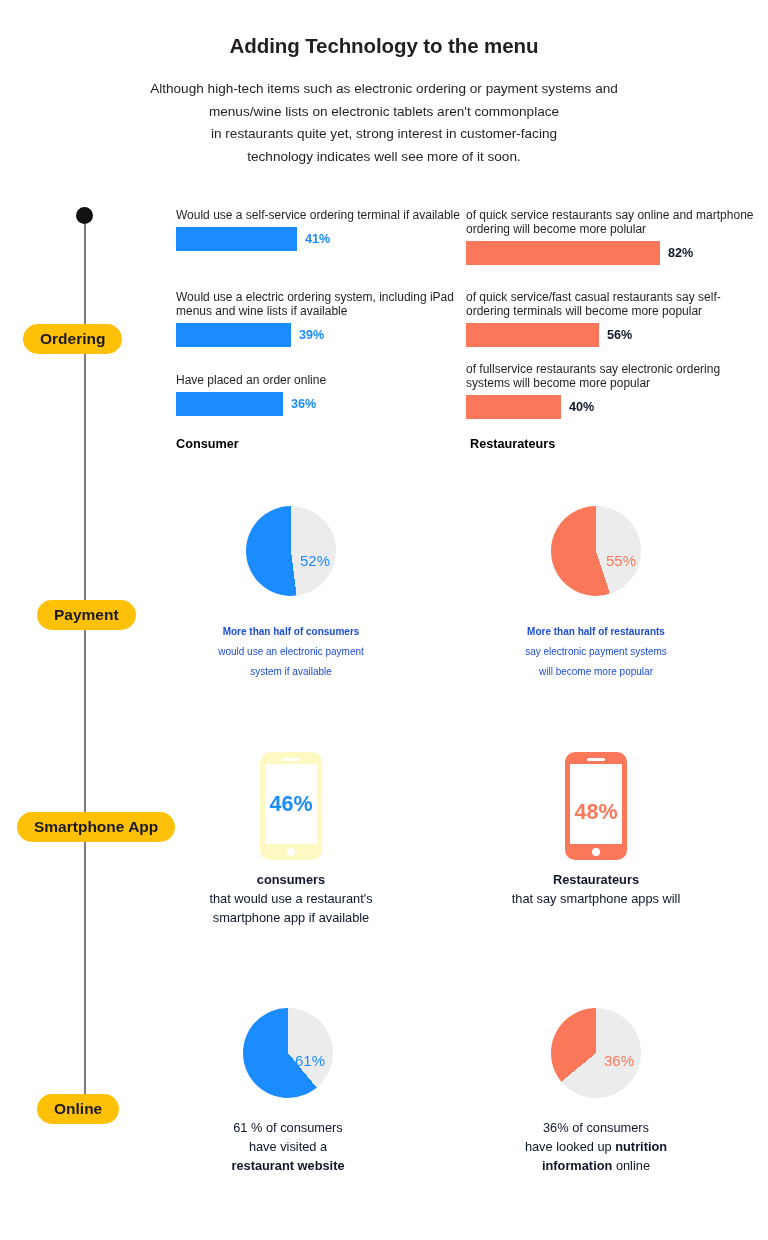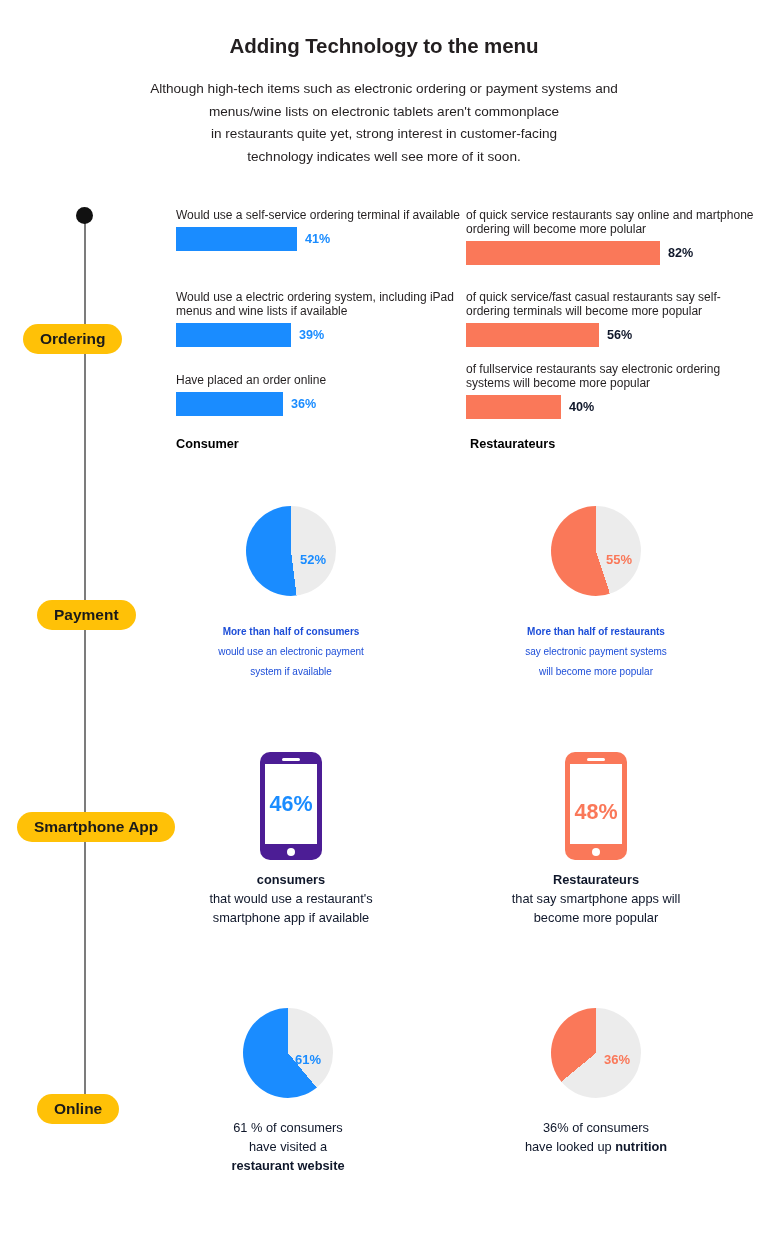--- a/index.html
+++ b/index.html
@@ -110,22 +110,22 @@
   
   .pie-wrap { position: absolute; }
   .pie {
     position: relative;
     width: 90px;
     height: 90px;
     border-radius: 50%;
   }
   .pie-value {
     position: absolute;
-    font-size: 13px;
-    font-weight: bold;
+    font-size: 15px;
+    font-weight: normal;
   }
   .pie-value.blue   { color: #1a8cff; }
   .pie-value.orange { color: #FA7859; }
 
   
   .caption {
     position: absolute;
     width: 290px;
     text-align: center;
     font-size: 10px;
@@ -144,21 +144,21 @@
   .caption-small .b { font-weight: bold; }
 
   
   .phone-wrap { position: absolute; }
   .phone {
     position: relative;
     width: 62px;
     height: 108px;
     border-radius: 10px;
   }
-  .phone.blue   { background: #4c1d95; }
+  .phone.blue   { background: #fef9c3; }
   .phone.orange { background: #FA7859; }
   .phone-screen {
     position: absolute;
     left: 5px; top: 12px;
     width: 52px;
     height: 80px;
     background: #ffffff;
   }
   .phone-speaker {
     position: absolute;
@@ -305,21 +305,20 @@
   <div class="phone orange">
     <div class="phone-screen"></div>
     <div class="phone-speaker"></div>
     <div class="phone-home"></div>
     <div class="phone-value orange">48%</div>
   </div>
 </div>
 <div class="caption-small" style="left:451px; top:870px;">
   <div class="b">Restaurateurs</div>
   <div>that say smartphone apps will</div>
-  <div>become more popular</div>
 </div>
 
 <div class="pie-wrap" style="left:243px; top:1008px;">
   <div class="pie" id="pie-online-consumer" style="background: conic-gradient(rgb(236, 236, 236) 0deg, rgb(236, 236, 236) 140.4deg, rgb(26, 140, 255) 140.4deg, rgb(26, 140, 255) 360deg);">
     <span class="pie-value blue" style="left:52px; top:44px;">61%</span>
   </div>
 </div>
 <div class="caption-small" style="left:143px; top:1118px;">
   <div>61 % of consumers</div>
   <div>have visited a</div>
@@ -329,13 +328,16 @@
 <div class="pie-wrap" style="left:551px; top:1008px;">
   <div class="pie" id="pie-online-rest" style="background: conic-gradient(rgb(236, 236, 236) 0deg, rgb(236, 236, 236) 230.4deg, rgb(250, 120, 89) 230.4deg, rgb(250, 120, 89) 360deg);">
     <span class="pie-value orange" style="left:53px; top:44px;">36%</span>
   </div>
 </div>
 <div class="caption-small" style="left:451px; top:1118px;">
   <div>36% of consumers</div>
   <div>
     <span>have looked up </span><span class="b">nutrition</span>
   </div>
+  <div>
+    <span class="b">information</span><span> online</span>
+  </div>
 </div>
 
 </body></html>

